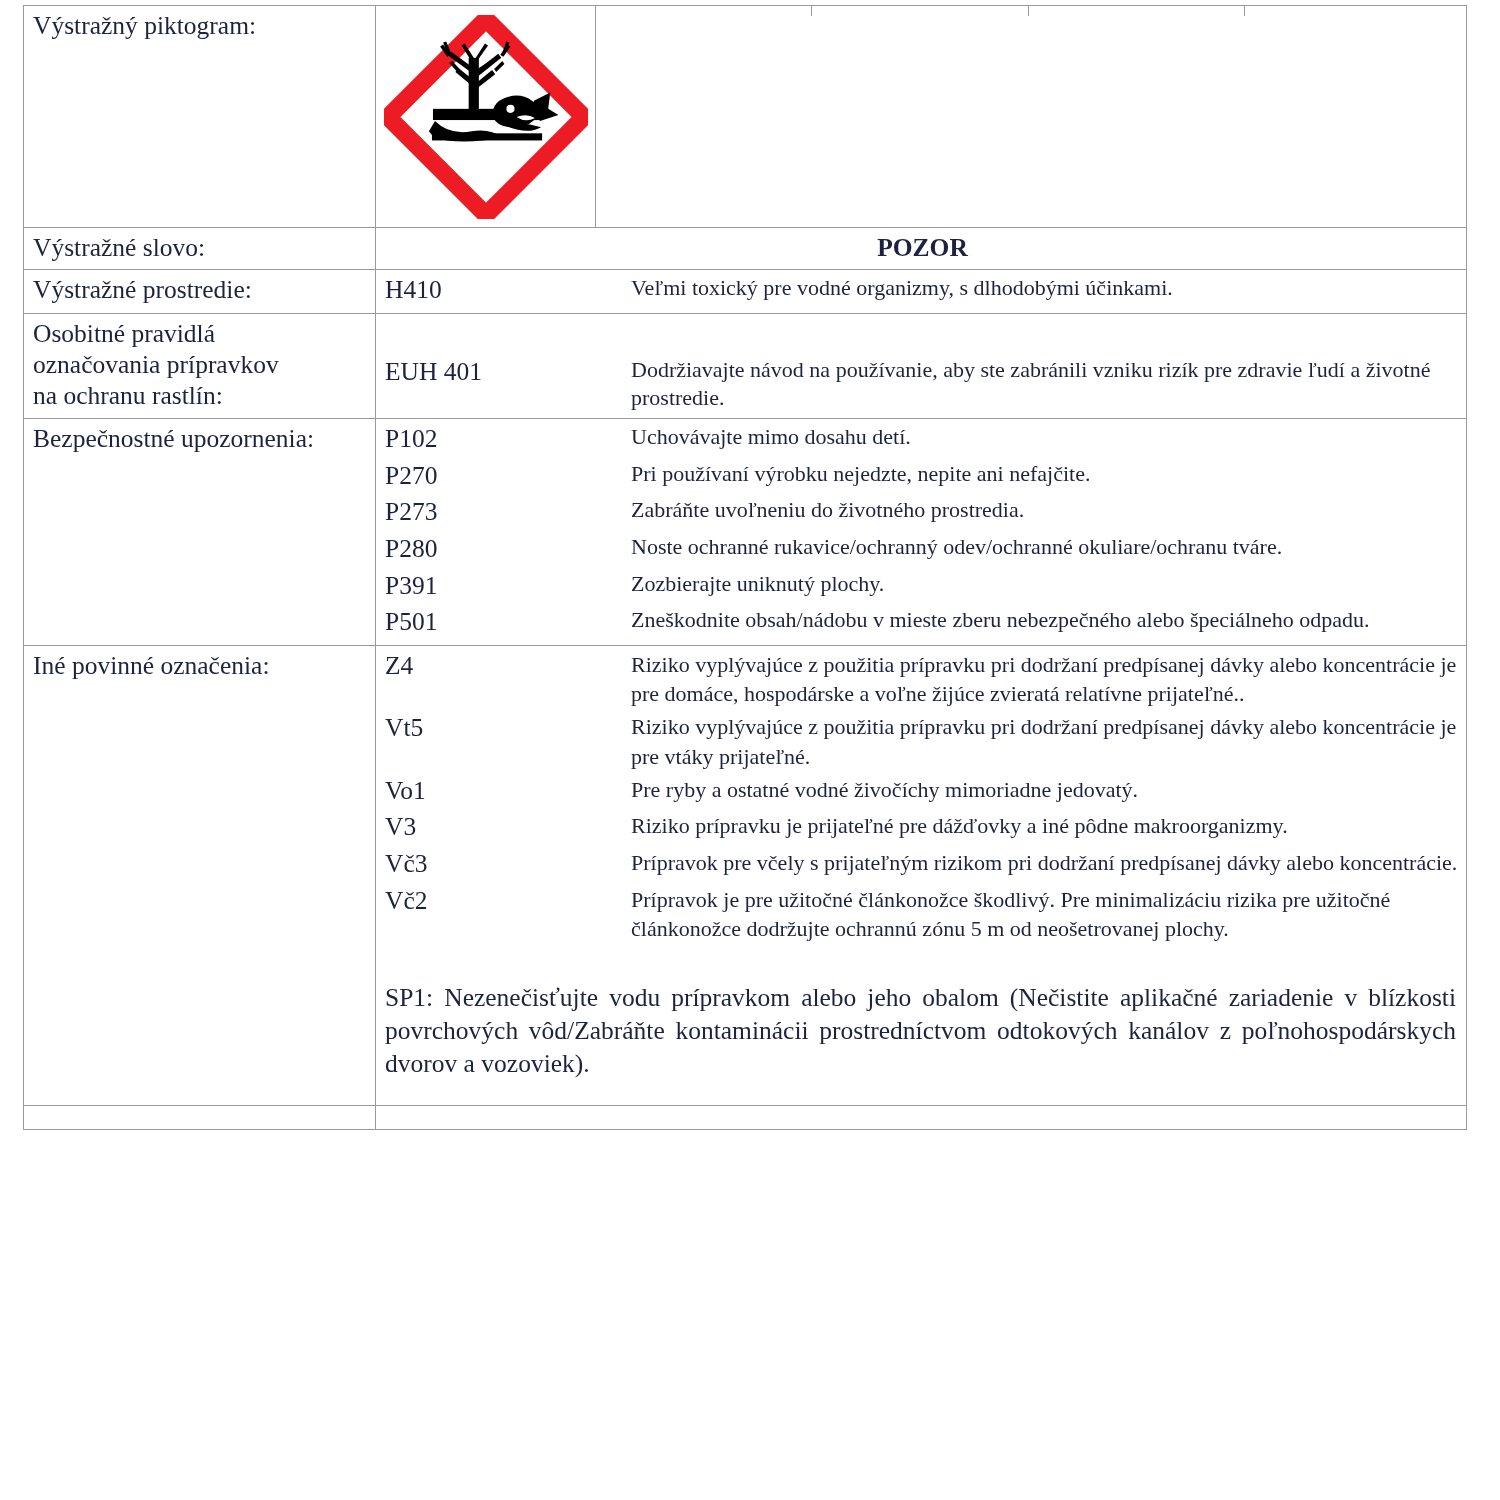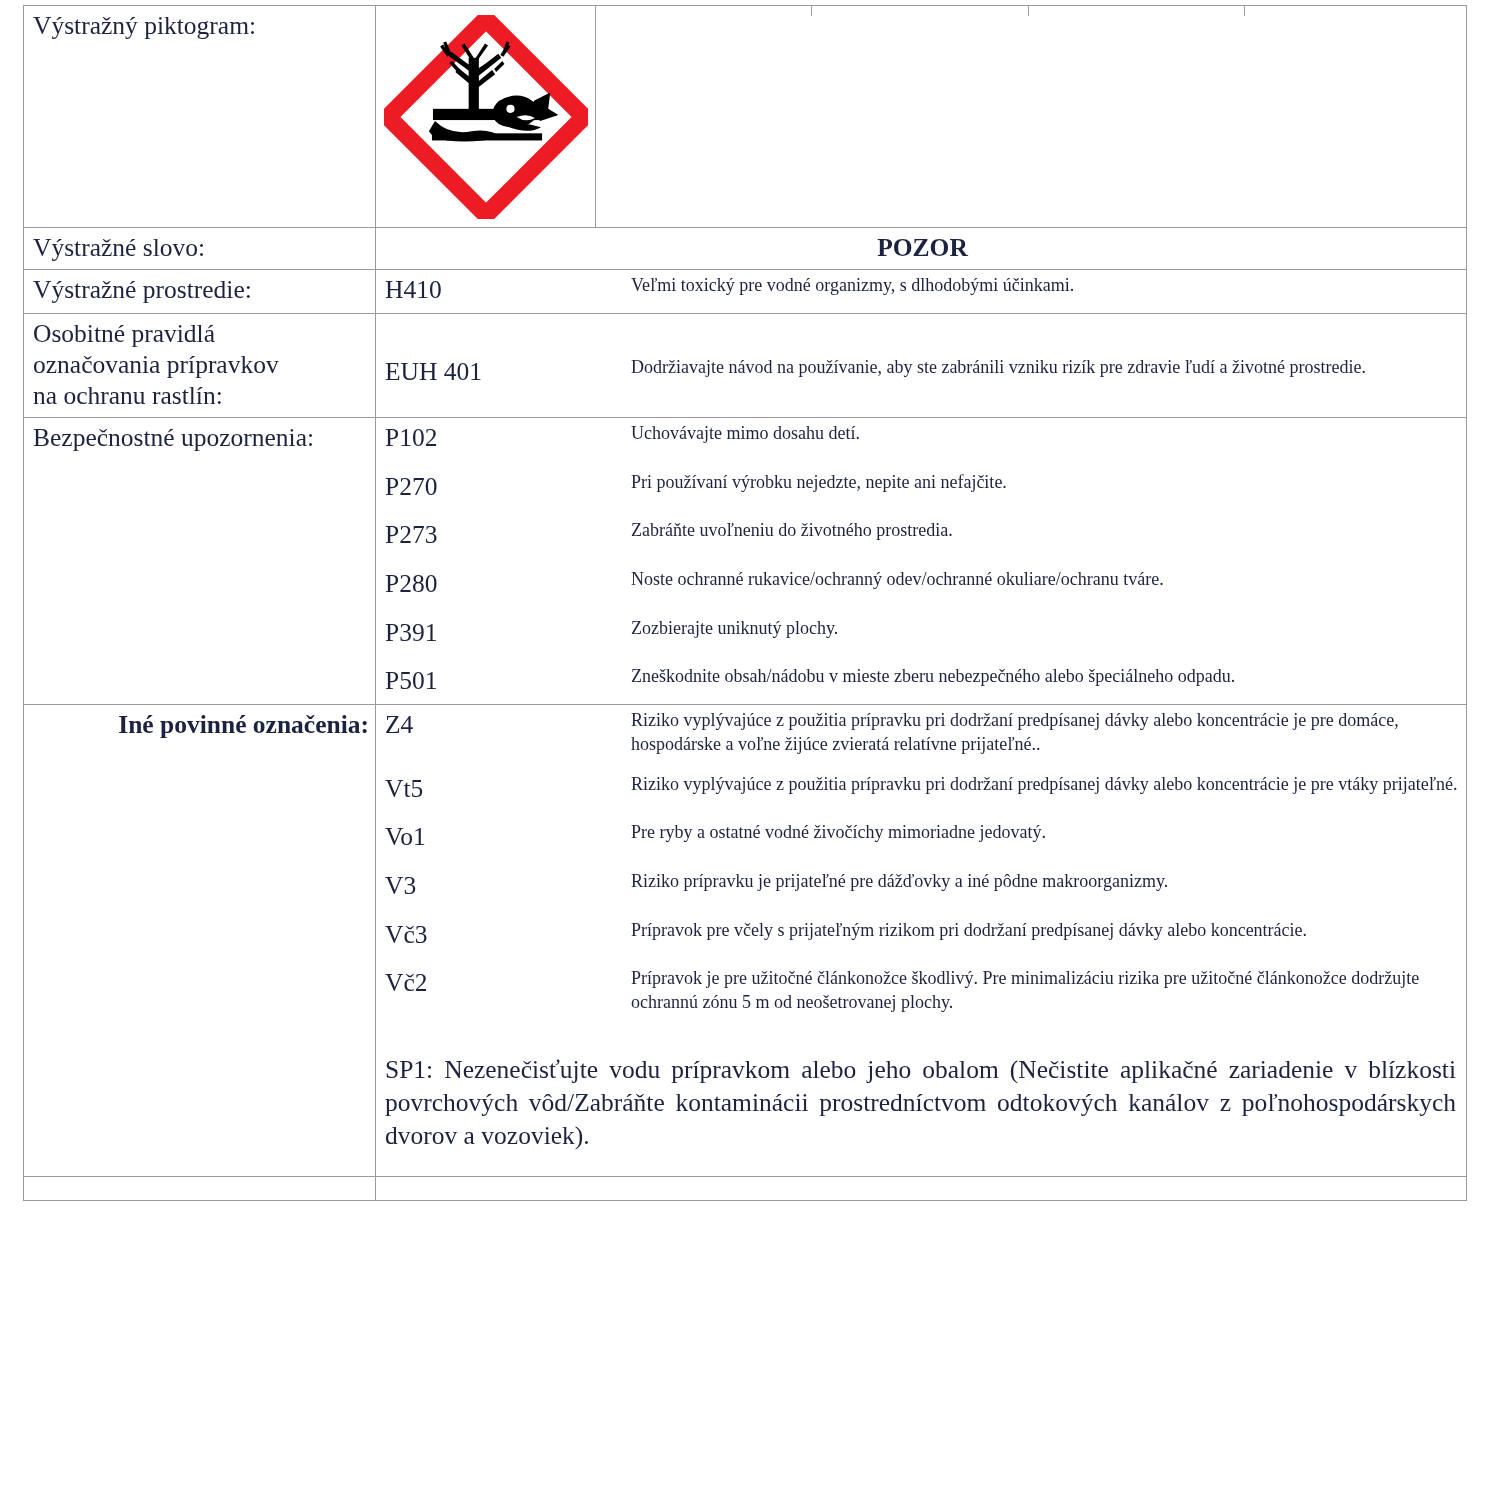--- a/index.html
+++ b/index.html
@@ -43,21 +43,21 @@
   }
 
   
   col.c-label  { width: 352px; }
   col.c-code   { width: 220px; }
   col.c-text   { width: 871px; }
 
   .lbl {
     white-space: pre-line;
   }
-  .lbl.bold { font-weight: bold; text-align: right; }
+  .lbl.bold { font-weight: normal; }
   .val.bold { font-weight: bold; text-align: center; }
 
   
   .picto-cell {
     height: 222px;
     padding: 0 !important;
     position: relative;
   }
   .ghs {
     position: absolute;
@@ -65,29 +65,29 @@
     top: 50%;
     transform: translate(-50%, -50%);
     width: 204px;
     height: 204px;
   }
 
   
   .stmt-grid {
     display: grid;
     grid-template-columns: 246px 1fr;
-    row-gap: 16px;
+    row-gap: 4px;
   }
   .stmt-code {
     font-size: 25.5px;
     line-height: 1.28;
     white-space: nowrap;
   }
   .stmt-text {
-    font-size: 18px;
+    font-size: 22px;
     line-height: 1.28;
   }
   .stmt-text.spaced { line-height: 1.33; }
 
   .gap-block { height: 38px; }
 
   .sp-para {
     font-size: 25.5px;
     line-height: 1.30;
     text-align: justify;

